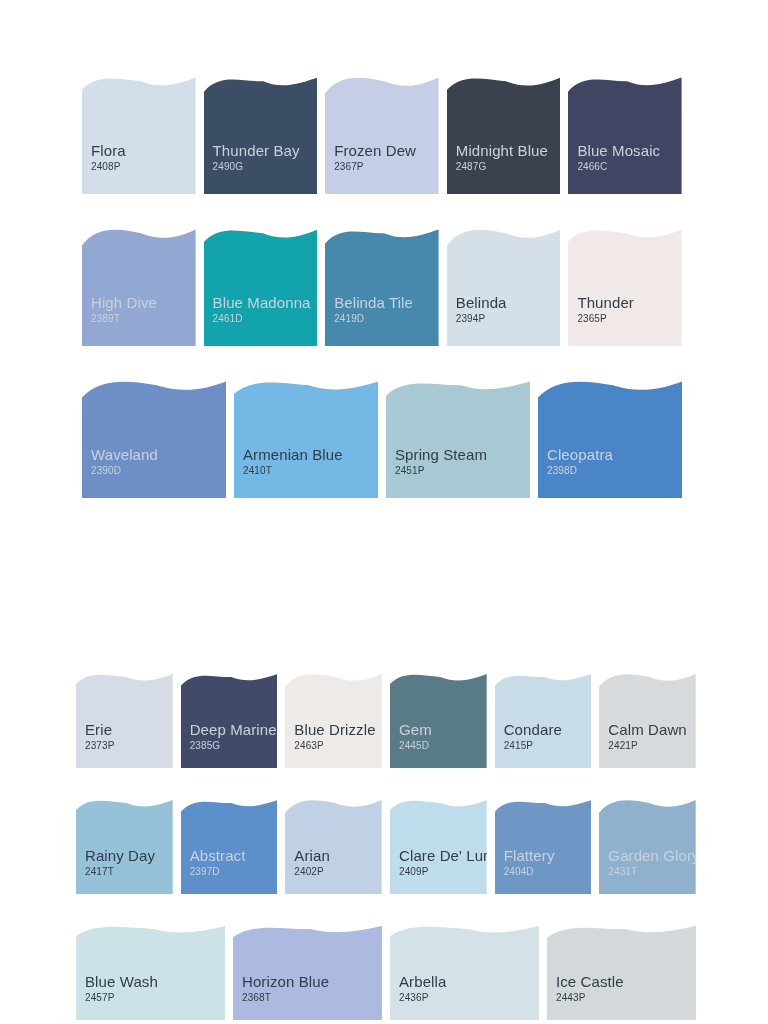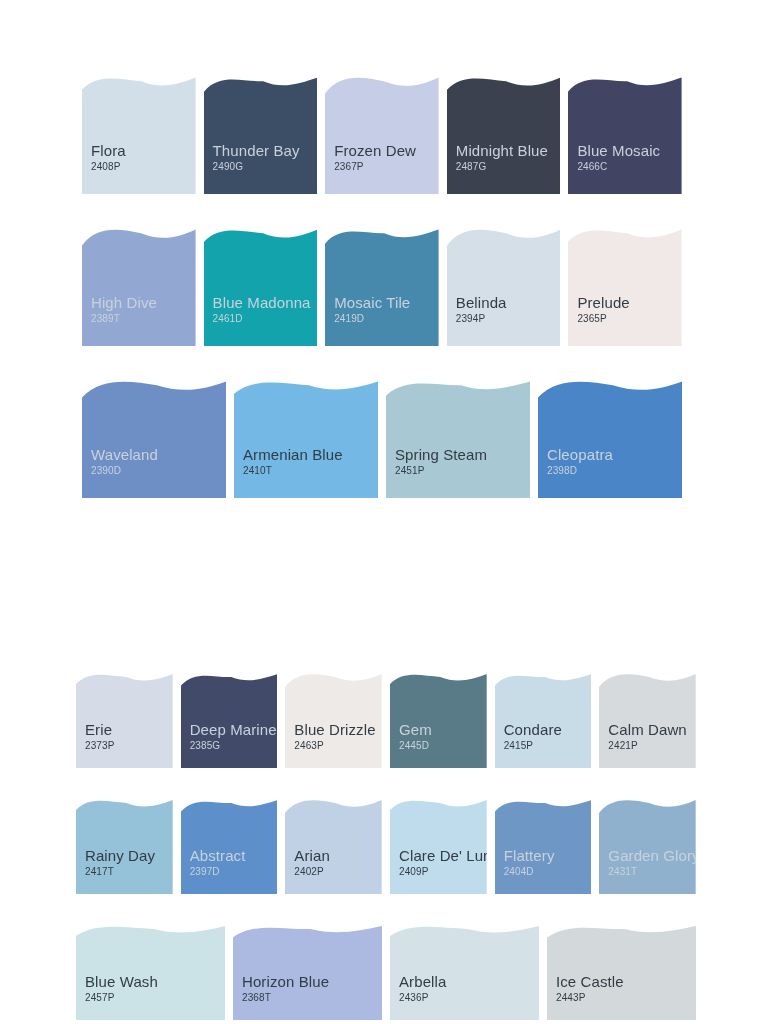--- a/index.html
+++ b/index.html
@@ -179,21 +179,21 @@
             <span class="swatch-code">2461D</span>
           </div>
         </div>
         <div class="swatch text-light">
           <div class="swatch-body">
             <svg viewBox="0 0 100 100" preserveAspectRatio="none">
               <path d="M0,17.5 C 14,2 34,9.6 52,9 C 70,16 86,10.2 100,6 L100,100 L0,100 Z" fill="#4689ac"></path>
             </svg>
           </div>
           <div class="swatch-label">
-            <span class="swatch-name">Mosaic Tile</span>
+            <span class="swatch-name">Belinda Tile</span>
             <span class="swatch-code">2419D</span>
           </div>
         </div>
         <div class="swatch text-dark">
           <div class="swatch-body">
             <svg viewBox="0 0 100 100" preserveAspectRatio="none">
               <path d="M0,19 C 14,2 34,6 52,9 C 70,16 86,12 100,6 L100,100 L0,100 Z" fill="#d5dfe8"></path>
             </svg>
           </div>
           <div class="swatch-label">
@@ -201,21 +201,21 @@
             <span class="swatch-code">2394P</span>
           </div>
         </div>
         <div class="swatch text-dark">
           <div class="swatch-body">
             <svg viewBox="0 0 100 100" preserveAspectRatio="none">
               <path d="M0,16 C 14,2 34,7.8 52,9 C 70,16 86,11.1 100,6 L100,100 L0,100 Z" fill="#f0e9e8"></path>
             </svg>
           </div>
           <div class="swatch-label">
-            <span class="swatch-name">Prelude</span>
+            <span class="swatch-name">Thunder</span>
             <span class="swatch-code">2365P</span>
           </div>
         </div>
       </div>
       <div class="swatch-row">
         <div class="swatch text-light">
           <div class="swatch-body">
             <svg viewBox="0 0 100 100" preserveAspectRatio="none">
               <path d="M0,19 C 14,2 34,6 52,9 C 70,16 86,12 100,6 L100,100 L0,100 Z" fill="#6d8fc6"></path>
             </svg>

